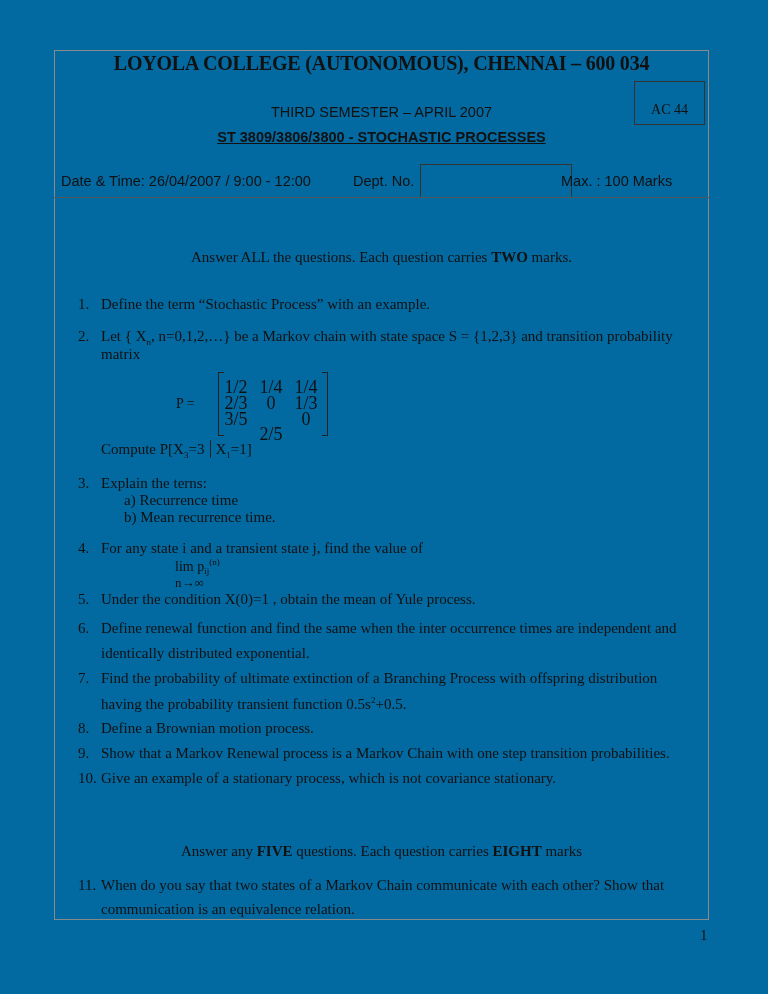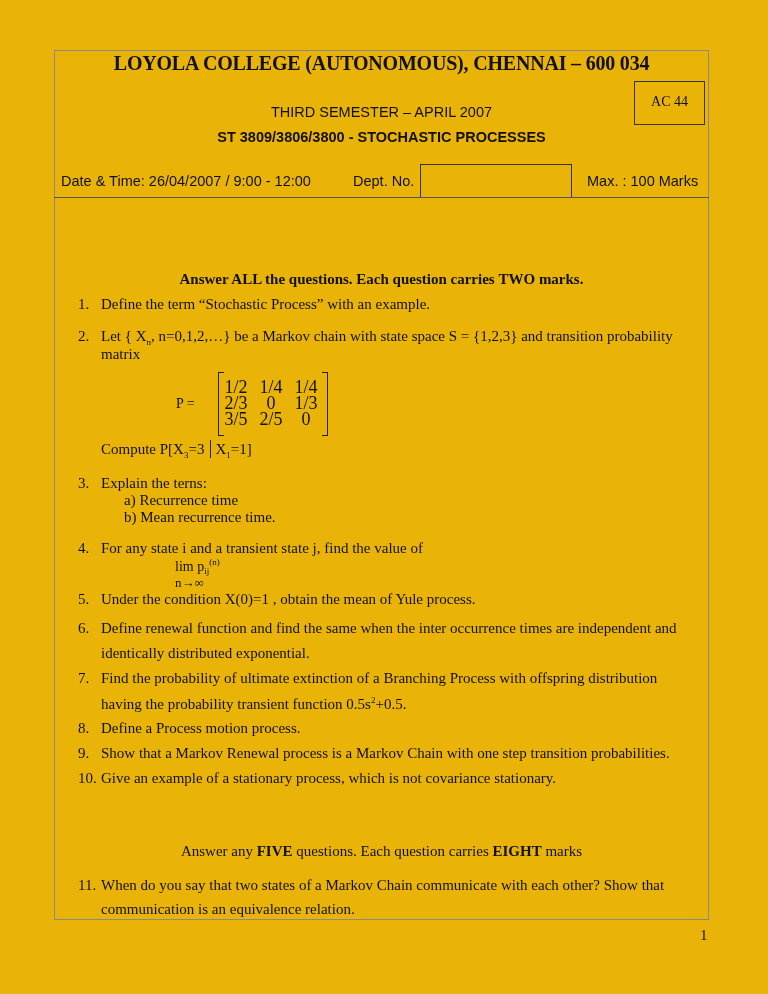--- a/index.html
+++ b/index.html
@@ -1,29 +1,29 @@
 <!DOCTYPE html>
 <html><head>
   <meta charset="utf-8">
   <style>
     html, body { margin: 0; padding: 0; background: #ffffff; }
     body { width: 768px; height: 994px; position: relative; overflow: hidden;
            font-family: "Liberation Serif", "DejaVu Serif", serif; color: #111; }
-    .page { position: absolute; left: 0; top: 0; width: 768px; height: 994px; background: #eab308; }
+    .page { position: absolute; left: 0; top: 0; width: 768px; height: 994px; background: #0369a1; }
     .frame { position: absolute; left: 54px; top: 50px; width: 655px; height: 870px;
              border: 1.5px solid #8a8a8a; box-sizing: border-box; }
     .abs { position: absolute; white-space: nowrap; }
     .center { left: 54px; width: 655px; text-align: center; }
     .title { top: 52px; font-size: 20px; font-weight: bold; letter-spacing: -0.2px; }
     .sans { font-family: "Liberation Sans", "DejaVu Sans", sans-serif; }
     .sub1 { top: 80px; font-size: 14.5px; }
     .sub2 { top: 104px; font-size: 14.5px; }
-    .course { top: 129px; font-size: 14.5px; font-weight: bold; }
+    .course { top: 129px; font-size: 14.5px; font-weight: bold; text-decoration: underline; }
     .ac-box { left: 634px; top: 81px; width: 71px; height: 44px; border: 1.2px solid #333; box-sizing: border-box;
-              font-family: "Liberation Serif", serif; font-size: 14px; text-align: center; padding-top: 12px; }
+              font-family: "Liberation Serif", serif; font-size: 14px; text-align: center; padding-top: 20px; }
     .meta { top: 173px; font-size: 14.5px; }
     .dept-box { left: 420px; top: 164px; width: 152px; height: 34px; border: 1.2px solid #333; box-sizing: border-box; }
     .hline { position: absolute; left: 54px; top: 197px; width: 655px; height: 0; border-top: 1.5px solid #555; }
     .section-head { font-size: 15px; font-weight: bold; }
     .instr { font-size: 15px; }
     .q { position: absolute; font-size: 15px; }
     .q .num { position: absolute; left: 0; }
     .q .txt { position: absolute; left: 23px; white-space: nowrap; }
     .bracket { position: absolute; border: 1.3px solid #222; width: 6px; top: 372px; height: 64px; box-sizing: border-box; }
     .bracket.l { left: 218px; border-right: none; }
@@ -41,24 +41,24 @@
   <div class="frame"></div>
 
   <div class="abs center title">LOYOLA COLLEGE (AUTONOMOUS), CHENNAI – 600 034</div>
   <div class="abs center sans sub2">THIRD SEMESTER – APRIL 2007</div>
   <div class="abs center sans course">ST 3809/3806/3800 - STOCHASTIC PROCESSES</div>
   <div class="abs ac-box">AC 44</div>
 
   <div class="abs sans meta" style="left:61px;">Date &amp; Time: 26/04/2007 / 9:00 - 12:00</div>
   <div class="abs sans meta" style="left:353px;">Dept. No.</div>
   <div class="abs dept-box"><span></span></div>
-  <div class="abs sans meta" style="left:587px;">Max. : 100 Marks</div>
+  <div class="abs sans meta" style="left:561px;">Max. : 100 Marks</div>
   <div class="hline"></div>
 
-  <div class="abs center instr" style="top:271px;font-weight:bold;">
+  <div class="abs center instr" style="top:249px;">
     <span>Answer ALL the questions. Each question carries </span><b>TWO</b><span> marks.</span>
   </div>
 
   <div class="q" style="left:78px; top:296px;">
     <span class="num">1.</span>
     <span class="txt">Define the term “Stochastic Process” with an example.</span>
   </div>
 
   <div class="q" style="left:78px; top:328px;">
     <span class="num">2.</span>
@@ -70,21 +70,21 @@
   <div class="bracket l"></div>
   <div class="bracket r"></div>
   <div>
     <span class="cell" style="left:218px; top:377px;">1/2</span>
     <span class="cell" style="left:253px; top:377px;">1/4</span>
     <span class="cell" style="left:288px; top:377px;">1/4</span>
     <span class="cell" style="left:218px; top:393px;">2/3</span>
     <span class="cell" style="left:253px; top:393px;">0</span>
     <span class="cell" style="left:288px; top:393px;">1/3</span>
     <span class="cell" style="left:218px; top:409px;">3/5</span>
-    <span class="cell" style="left:253px; top:409px;">2/5</span>
+    <span class="cell" style="left:253px; top:424px;">2/5</span>
     <span class="cell" style="left:288px; top:409px;">0</span>
   </div>
   <div class="abs" style="left:101px; top:440px; font-size:15px;">
     <span>Compute P[X</span><sub>3</sub><span>=3</span><span class="bar"></span><span>X</span><sub>1</sub><span>=1]</span>
   </div>
 
   <div class="q" style="left:78px; top:475px;">
     <span class="num">3.</span>
     <span class="txt">Explain the terns:</span>
     <span class="txt" style="left:46px; top:17px;">a)  Recurrence time</span>
@@ -110,21 +110,21 @@
   </div>
 
   <div class="q" style="left:78px; top:670px;">
     <span class="num">7.</span>
     <span class="txt">Find the probability of ultimate extinction of a Branching Process with offspring distribution</span>
     <span class="txt" style="top:25px;"><span>having the probability transient function 0.5s</span><sup>2</sup><span>+0.5.</span></span>
   </div>
 
   <div class="q" style="left:78px; top:720px;">
     <span class="num">8.</span>
-    <span class="txt">Define a Process motion process.</span>
+    <span class="txt">Define a Brownian motion process.</span>
   </div>
 
   <div class="q" style="left:78px; top:745px;">
     <span class="num">9.</span>
     <span class="txt">Show that a Markov Renewal process is a Markov Chain with one step transition probabilities.</span>
   </div>
 
   <div class="q" style="left:78px; top:770px;">
     <span class="num">10.</span>
     <span class="txt">Give an example of a stationary process, which is not covariance stationary.</span>

